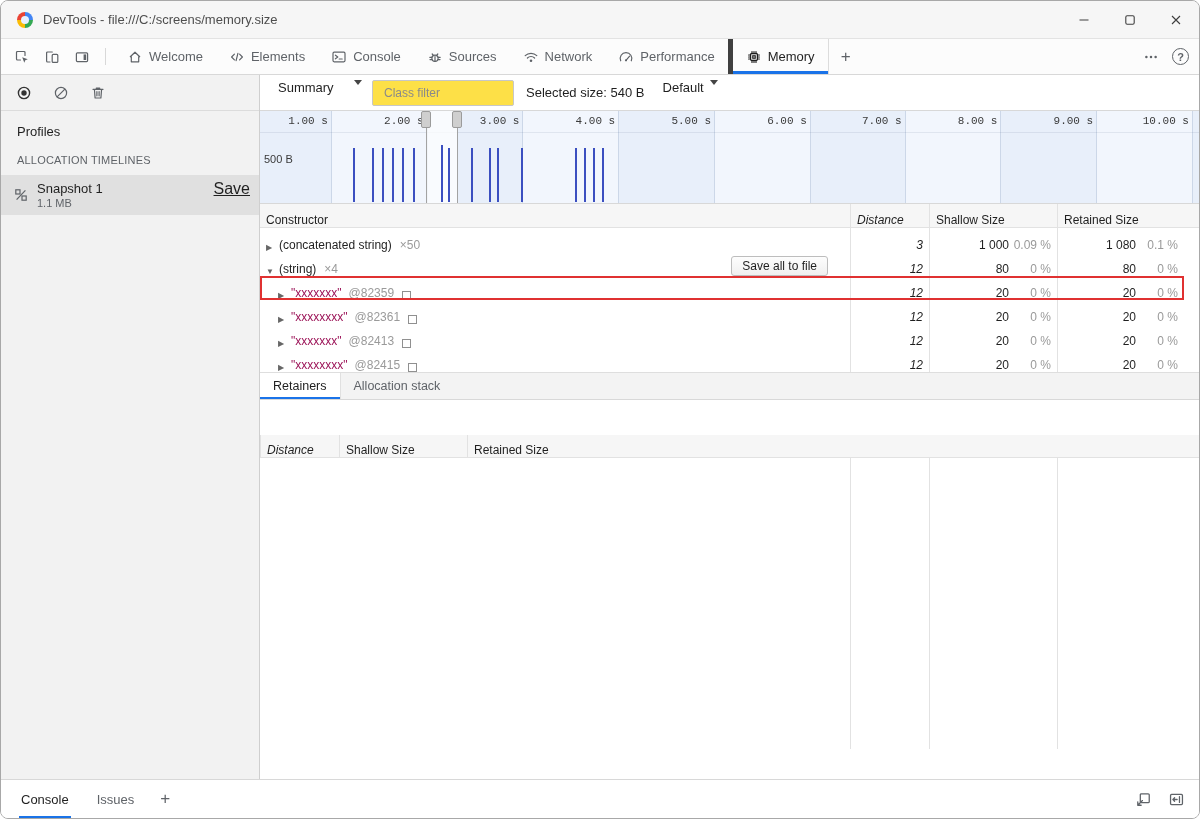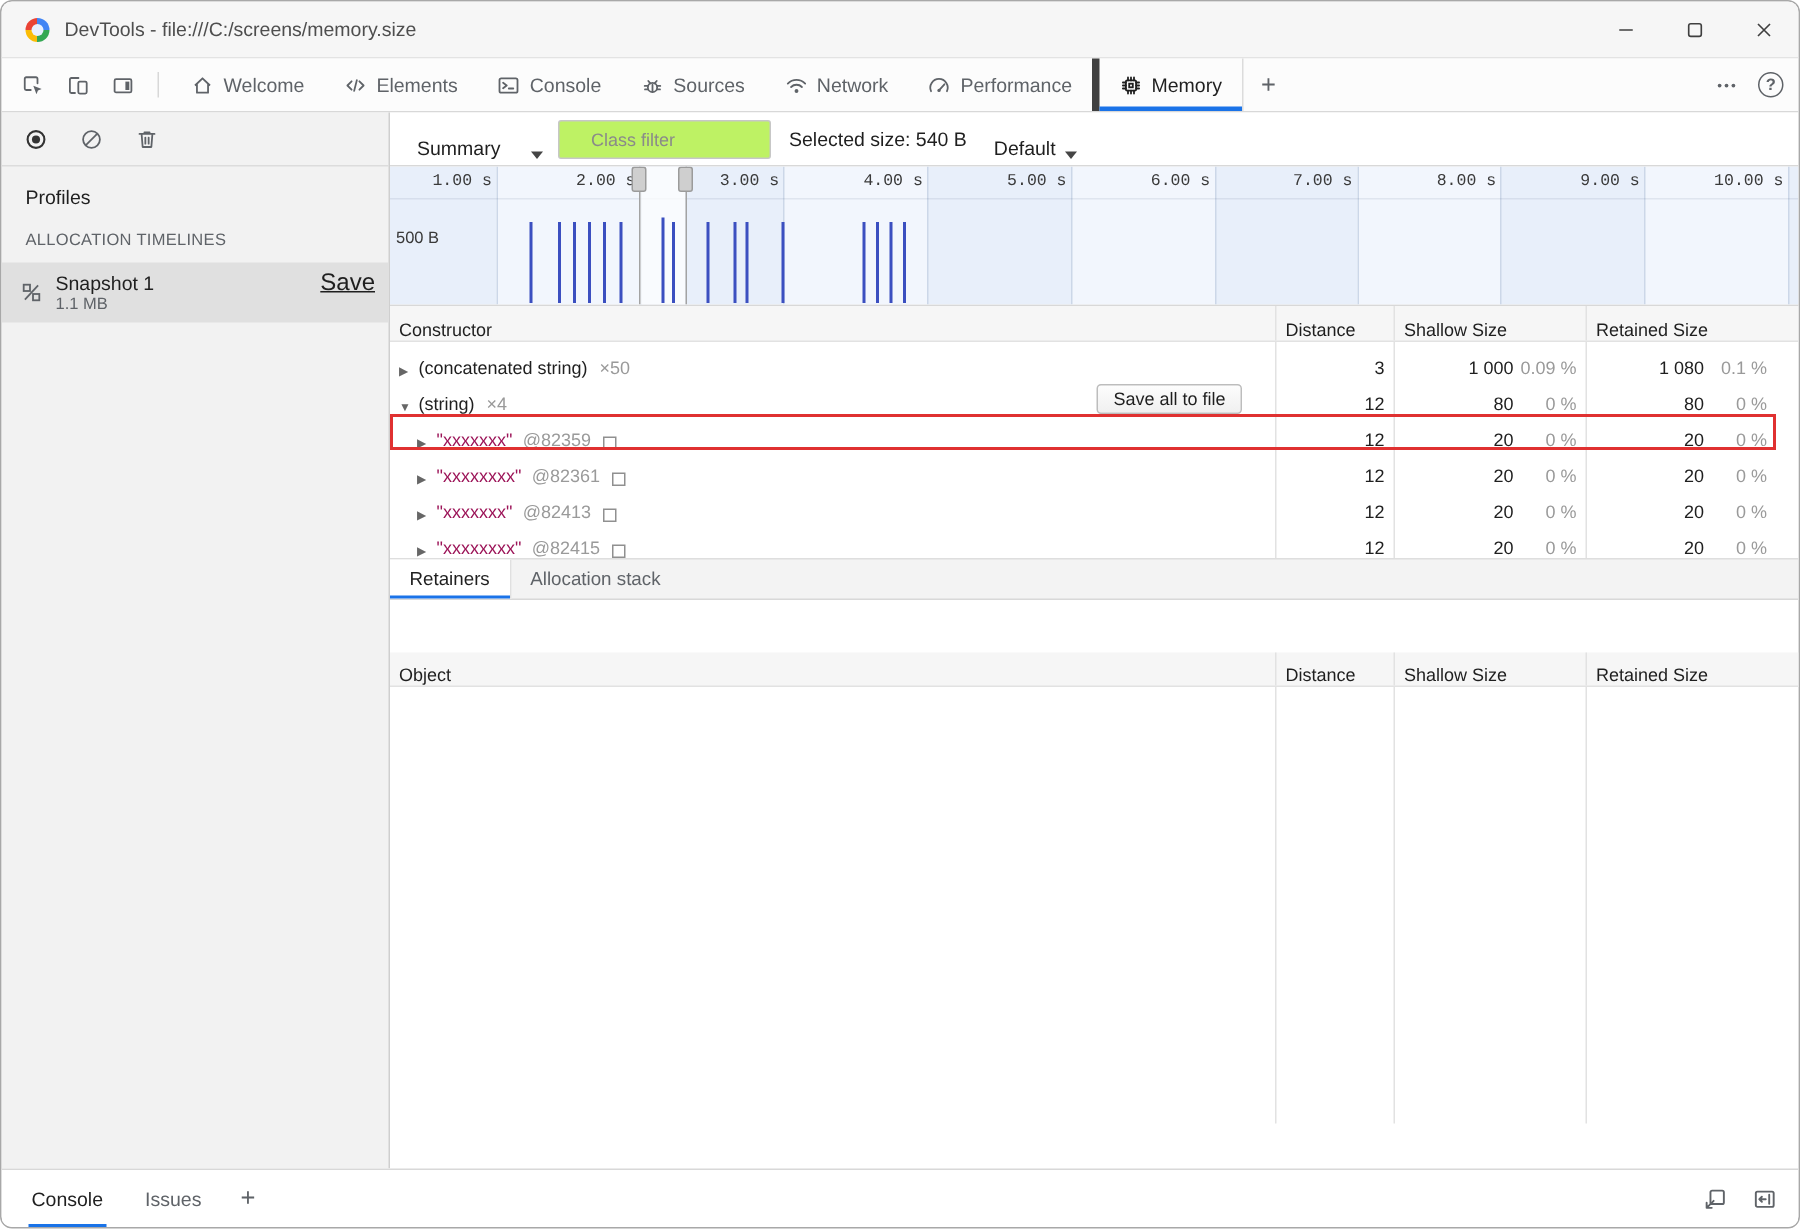--- a/index.html
+++ b/index.html
@@ -51,27 +51,27 @@
   .snap-name { font-size: 13px; color: #1f1f1f; }
   .snap-size { font-size: 11px; color: #5f6368; margin-top: 1px; }
   .save-link { position: absolute; right: 9px; top: 5px; font-size: 16px; color: #1f1f1f;
                text-decoration: underline; cursor: pointer; }
 
   
   .main { position: absolute; left: 259px; right: 0; top: 74px; bottom: 39px;
           display: flex; flex-direction: column; background: #fff; }
   .main-toolbar { height: 36px; flex: 0 0 36px; border-bottom: 1px solid #d8d8d8;
                   display: flex; align-items: center; padding-left: 10px; font-size: 13px; color: #1f1f1f; }
-  .select-ctrl { display: flex; align-items: flex-end; height: 26px; padding: 0 8px; cursor: pointer; }
+  .select-ctrl { display: flex; align-items: flex-start; height: 26px; padding: 0 8px; cursor: pointer; }
   .summary { width: 100px; justify-content: space-between; }
   .caret { width: 0; height: 0; border-left: 4px solid transparent; border-right: 4px solid transparent;
            border-top: 5px solid #454545; }
   .class-filter { width: 142px; height: 26px; border: 1px solid #c7c7c7; border-radius: 2px;
-                  font-family: "Liberation Sans", sans-serif; font-size: 12px; padding: 0 21px;
-                  color: #1f1f1f; margin-left: 2px; outline: none; background: #bef264; }
+                  font-family: "Liberation Sans", sans-serif; font-size: 12px; padding: 0 11px;
+                  color: #1f1f1f; margin-left: 2px; outline: none; background: #fde047; }
   .class-filter::placeholder { color: #8a8a8a; }
   .selected-size { margin-left: 12px; }
   .default { margin-left: 10px; gap: 6px; }
 
   
   .timeline { height: 93px; flex: 0 0 93px; position: relative; border-bottom: 1px solid #d8d8d8; overflow: hidden; }
   .tl-layer { position: absolute; inset: 0; }
   .z1 { z-index: 1; } .z2 { z-index: 2; font-family: Liberation Mono, monospace; } .z3 { z-index: 3; } .z4 { z-index: 4; } .z6 { z-index: 6; }
   .tl-band { position: absolute; top: 0; bottom: 0; }
   .tl-band.dark { background: #e8effa; }
@@ -87,21 +87,21 @@
   .tl-handle-line { position: absolute; top: 0; bottom: 0; width: 1px; background: #a3a3a3; }
   .tl-handle { position: absolute; top: 0; width: 10px; height: 17px; background: #cfcfcf;
                border: 1px solid #9b9b9b; border-radius: 2px; }
 
   
   .dg-head { height: 24px; flex: 0 0 24px; display: flex; background: #f6f6f6;
              border-bottom: 1px solid #e2e2e2; font-size: 12px; color: #1f1f1f; }
   .dg-head.object { height: 23px; flex: 0 0 23px; }
   .dc { display: flex; align-items: flex-end; padding: 0 6px; overflow: hidden; white-space: nowrap; }
   .dc.ctor { flex: 1 1 auto; min-width: 0; }
-  .dc.dist { flex: 0 0 79px; border-left: 1px solid #e2e2e2; }
+  .dc.dist { flex: 0 0 79px; border-left: 1px solid #e2e2e2; font-style: italic; }
   .dc.shal { flex: 0 0 128px; border-left: 1px solid #e2e2e2; }
   .dc.ret  { flex: 0 0 127px; border-left: 1px solid #e2e2e2; }
   .dc.gut  { flex: 0 0 15px; padding: 0; }
   .dg-row { height: 24px; flex: 0 0 24px; display: flex; font-size: 12px; color: #1f1f1f;
             position: relative; background: #fff; }
   .dg-row .dist, .dg-row .shal, .dg-row .ret { justify-content: flex-end; }
   .pct { color: #9a9a9a; flex: 0 0 42px; width: 42px; text-align: right; }
   .tri { flex: 0 0 13px; width: 13px; font-size: 8px; color: #666; }
   .indent { flex: 0 0 12px; width: 12px; }
   .count { color: #9a9a9a; margin-left: 8px; }
@@ -525,23 +525,20 @@
         </div>
       <div class="dc gut"></div>
     </div>
 
     <div class="retainer-strip">
       <div class="r-tab selected">Retainers</div>
       <div class="r-tab">Allocation stack</div>
     </div>
     <div class="object-spacer"></div>
     <div class="dg-head object">
-      <div class="dc ctor">
-          <span>Object</span>
-        </div>
       <div class="dc dist">
           <span>Distance</span>
         </div>
       <div class="dc shal">
           <span>Shallow Size</span>
         </div>
       <div class="dc ret">
           <span>Retained Size</span>
         </div>
       <div class="dc gut"></div>

